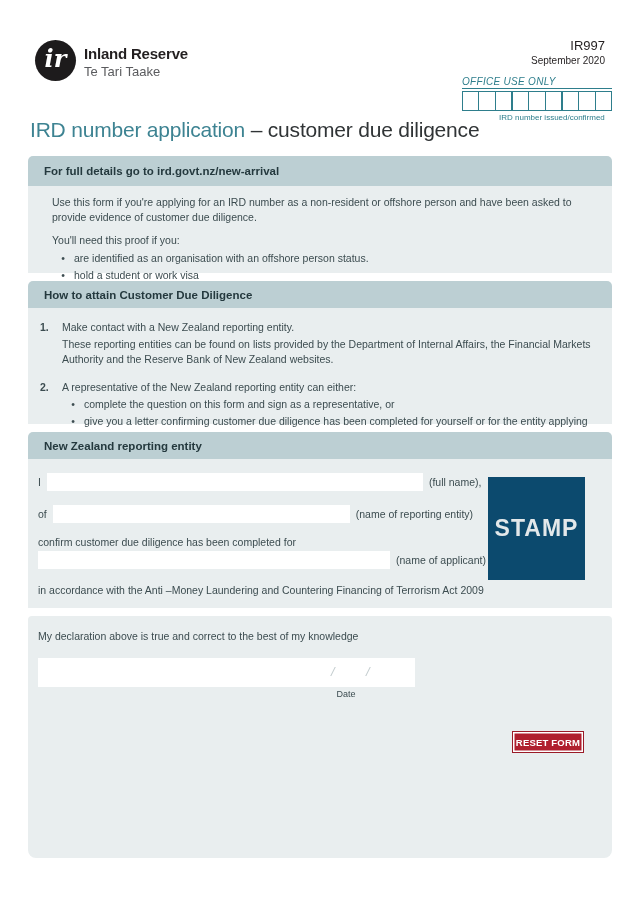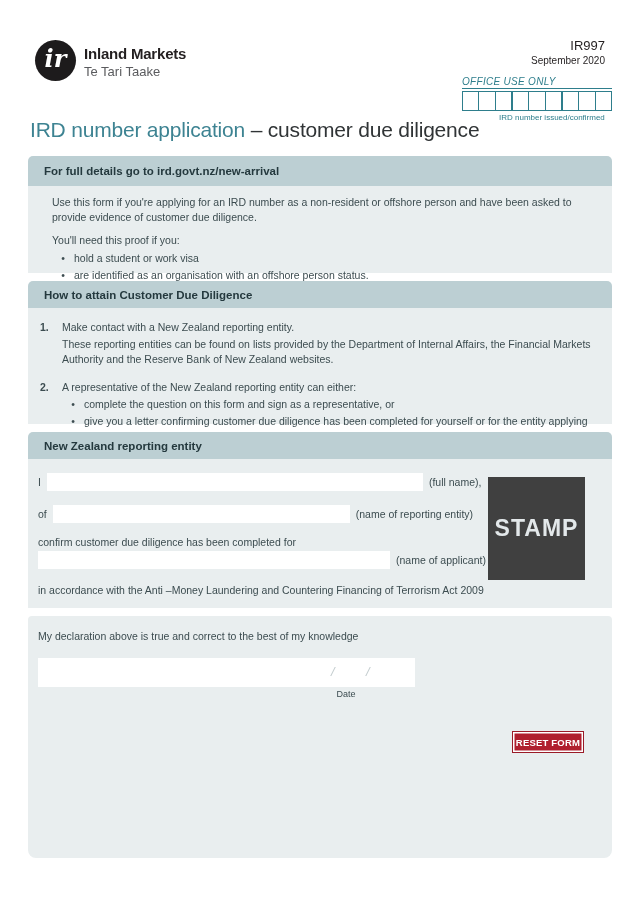--- a/index.html
+++ b/index.html
@@ -75,21 +75,21 @@
   }
   #row-fullname { left:10px; top:14px; }
   #row-fullname .field { width:376px; }
   #row-entityname { left:10px; top:46px; }
   #row-entityname .field { width:297px; }
   #row-confirm { position:absolute; left:10px; top:76px; }
   #row-applicant { left:10px; top:92px; }
   #row-applicant .field { width:352px; }
   #row-accordance { position:absolute; left:10px; top:124px; }
   .stamp-box {
-    position:absolute; left:460px; top:18px; width:97px; height:103px; background:#404040;
+    position:absolute; left:460px; top:18px; width:97px; height:103px; background:#0c4a6e;
     display:flex; align-items:center; justify-content:center;
   }
   .stamp-text { font-size:23px; font-weight:bold; color:#e3e8ea; letter-spacing:1px; }
   
   .decl-text { position:absolute; left:10px; top:14px; font-size:10.5px; color:#3c4c50; }
   .signature-label { position:absolute; left:20px; top:44px; font-size:13px; color:#4a5a5e; }
   .signature-box { position:absolute; left:10px; top:42px; width:377px; height:29px; background:#ffffff; }
   .date-slash { position:absolute; top:6px; font-size:13px; color:#c3ccce; font-style:italic; }
   #slash-1 { left:293px; }
   #slash-2 { left:328px; }
@@ -103,21 +103,21 @@
 </style>
 </head>
 <body>
 
 <div class="page">
 
   <div class="logo-circle">
     <span class="logo-monogram">ir</span>
   </div>
   <div class="brand-block">
-    <div class="brand-name">Inland Markets</div>
+    <div class="brand-name">Inland Reserve</div>
     <div class="brand-maori">Te Tari Taake</div>
   </div>
   <div class="form-id-block">
     <div class="form-number">IR997</div>
     <div class="form-date">September 2020</div>
   </div>
   <div class="office-use">
     <div class="office-use-label">OFFICE USE ONLY</div>
     <div class="office-grid">
       <div class="office-cell"></div>
@@ -138,25 +138,25 @@
   </div>
 
   <div class="bar" id="bar-details">
     <span class="bar-label">For full details go to ird.govt.nz/new-arrival</span>
   </div>
   <div class="block" id="body-details">
     <div class="body-text">Use this form if you're applying for an IRD number as a non-resident or offshore person and have been asked to provide evidence of customer due diligence.</div>
     <div class="body-text lead">You'll need this proof if you:</div>
     <div class="bullet-row body-text">
       <span class="bullet-dot"></span>
-      <span class="bullet-text">hold a student or work visa</span>
+      <span class="bullet-text">are identified as an organisation with an offshore person status.</span>
     </div>
     <div class="bullet-row body-text">
       <span class="bullet-dot"></span>
-      <span class="bullet-text">are identified as an organisation with an offshore person status.</span>
+      <span class="bullet-text">hold a student or work visa</span>
     </div>
   </div>
 
   <div class="bar" id="bar-how">
     <span class="bar-label">How to attain Customer Due Diligence</span>
   </div>
   <div class="block" id="body-how">
     <div class="step-row">
       <span class="step-num">1.</span>
       <div class="step-body body-text">

